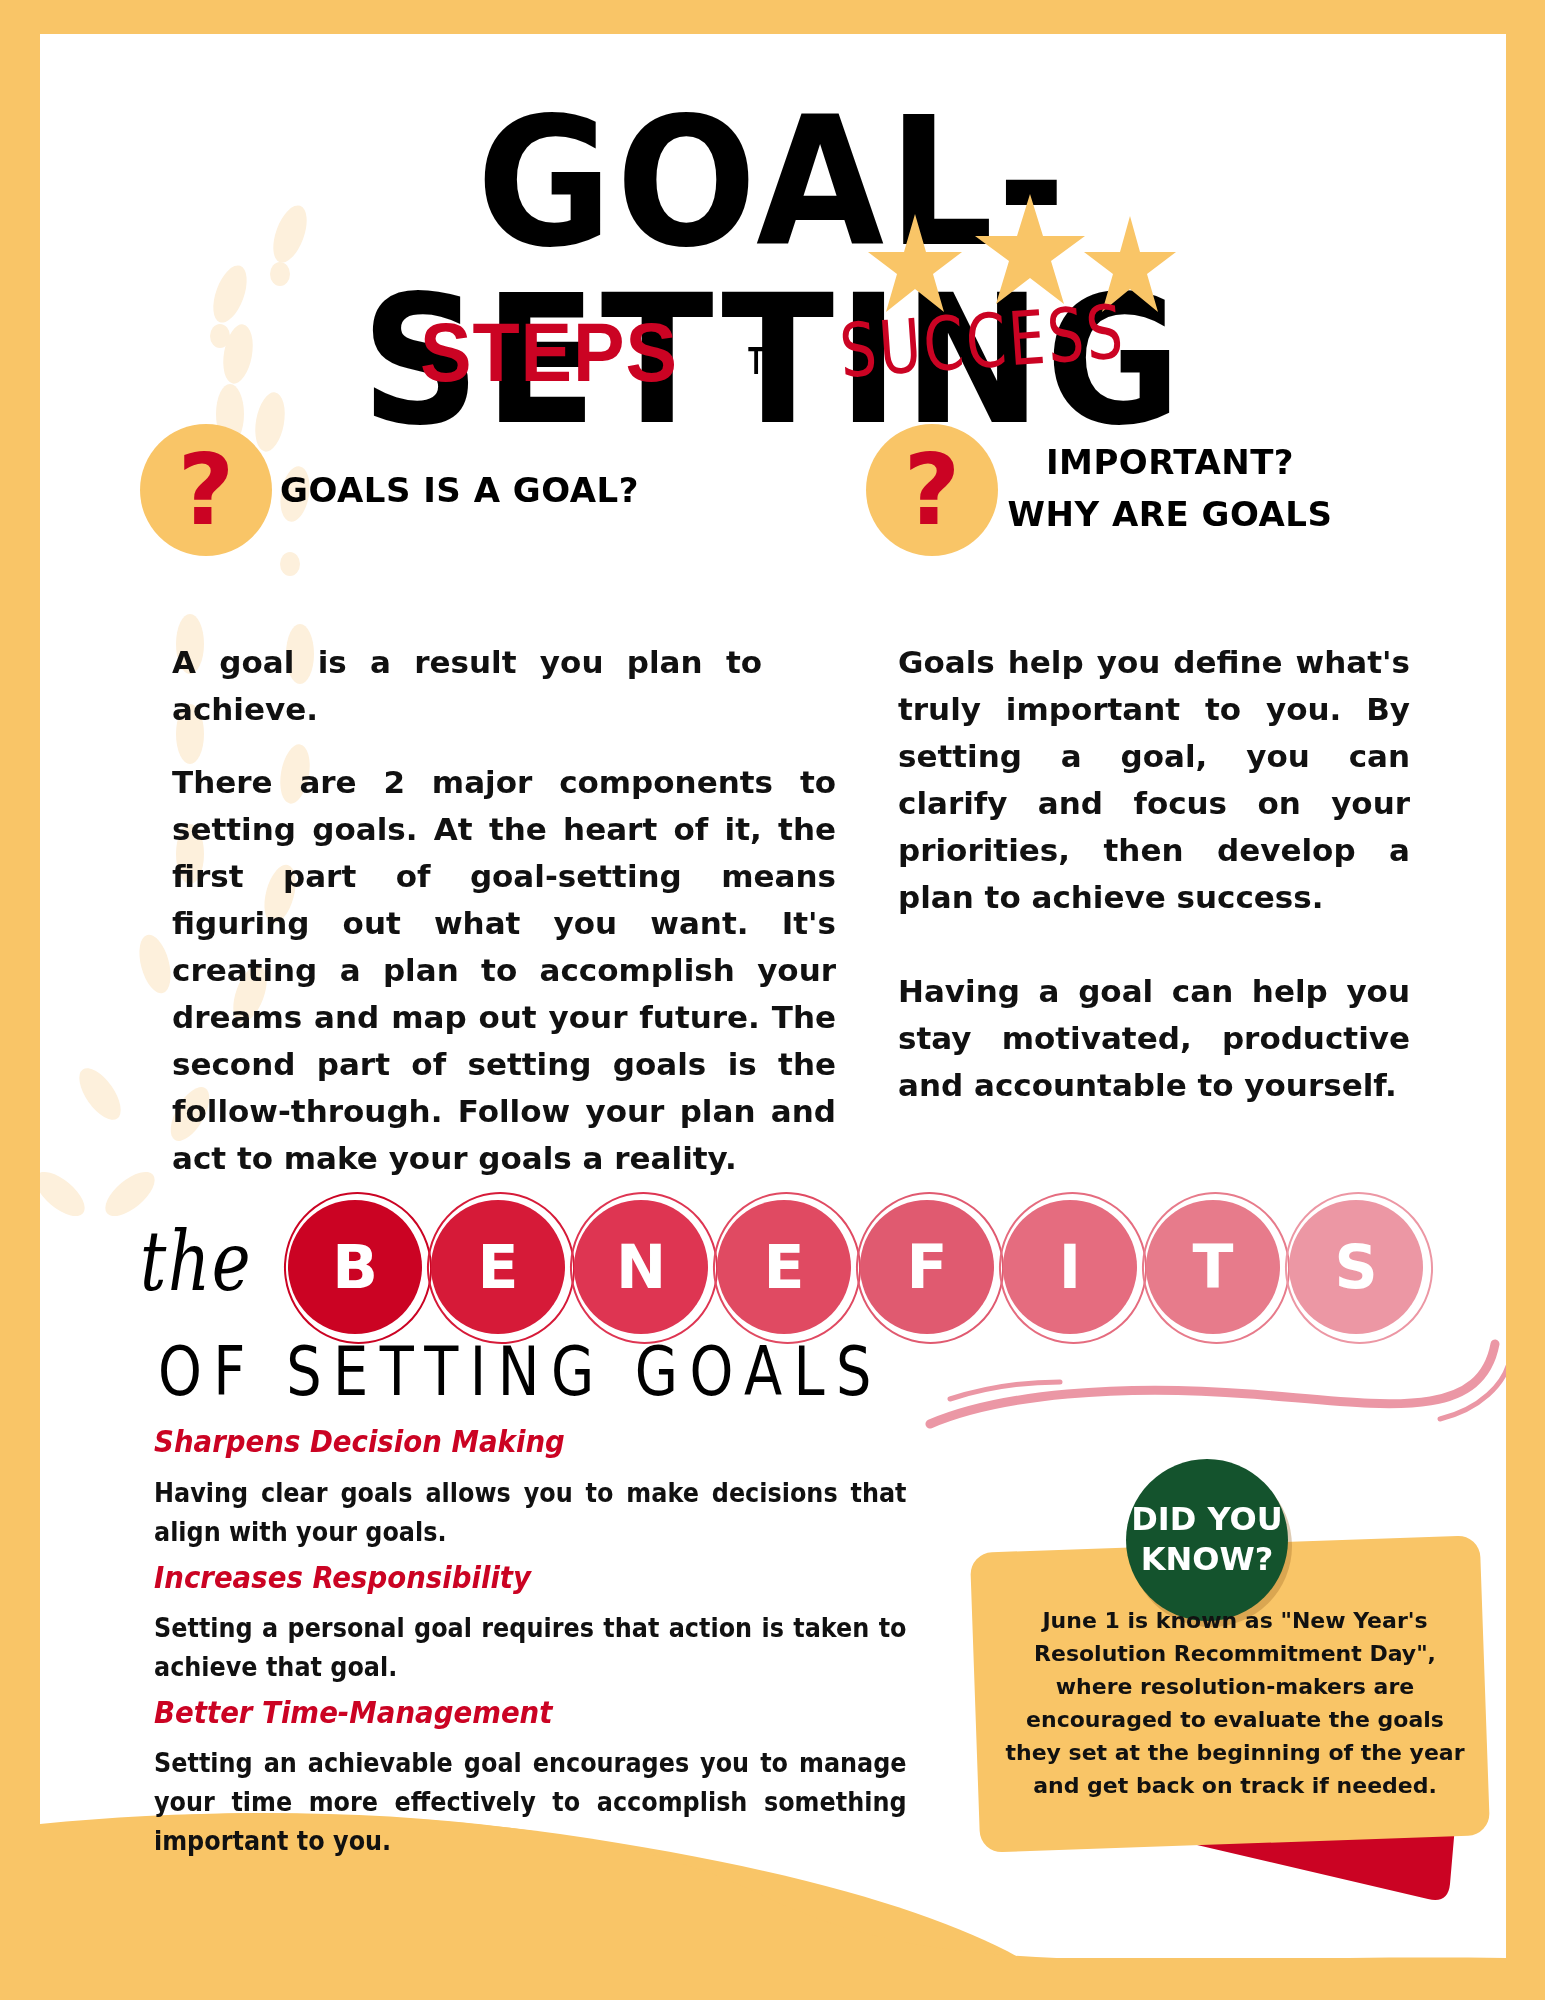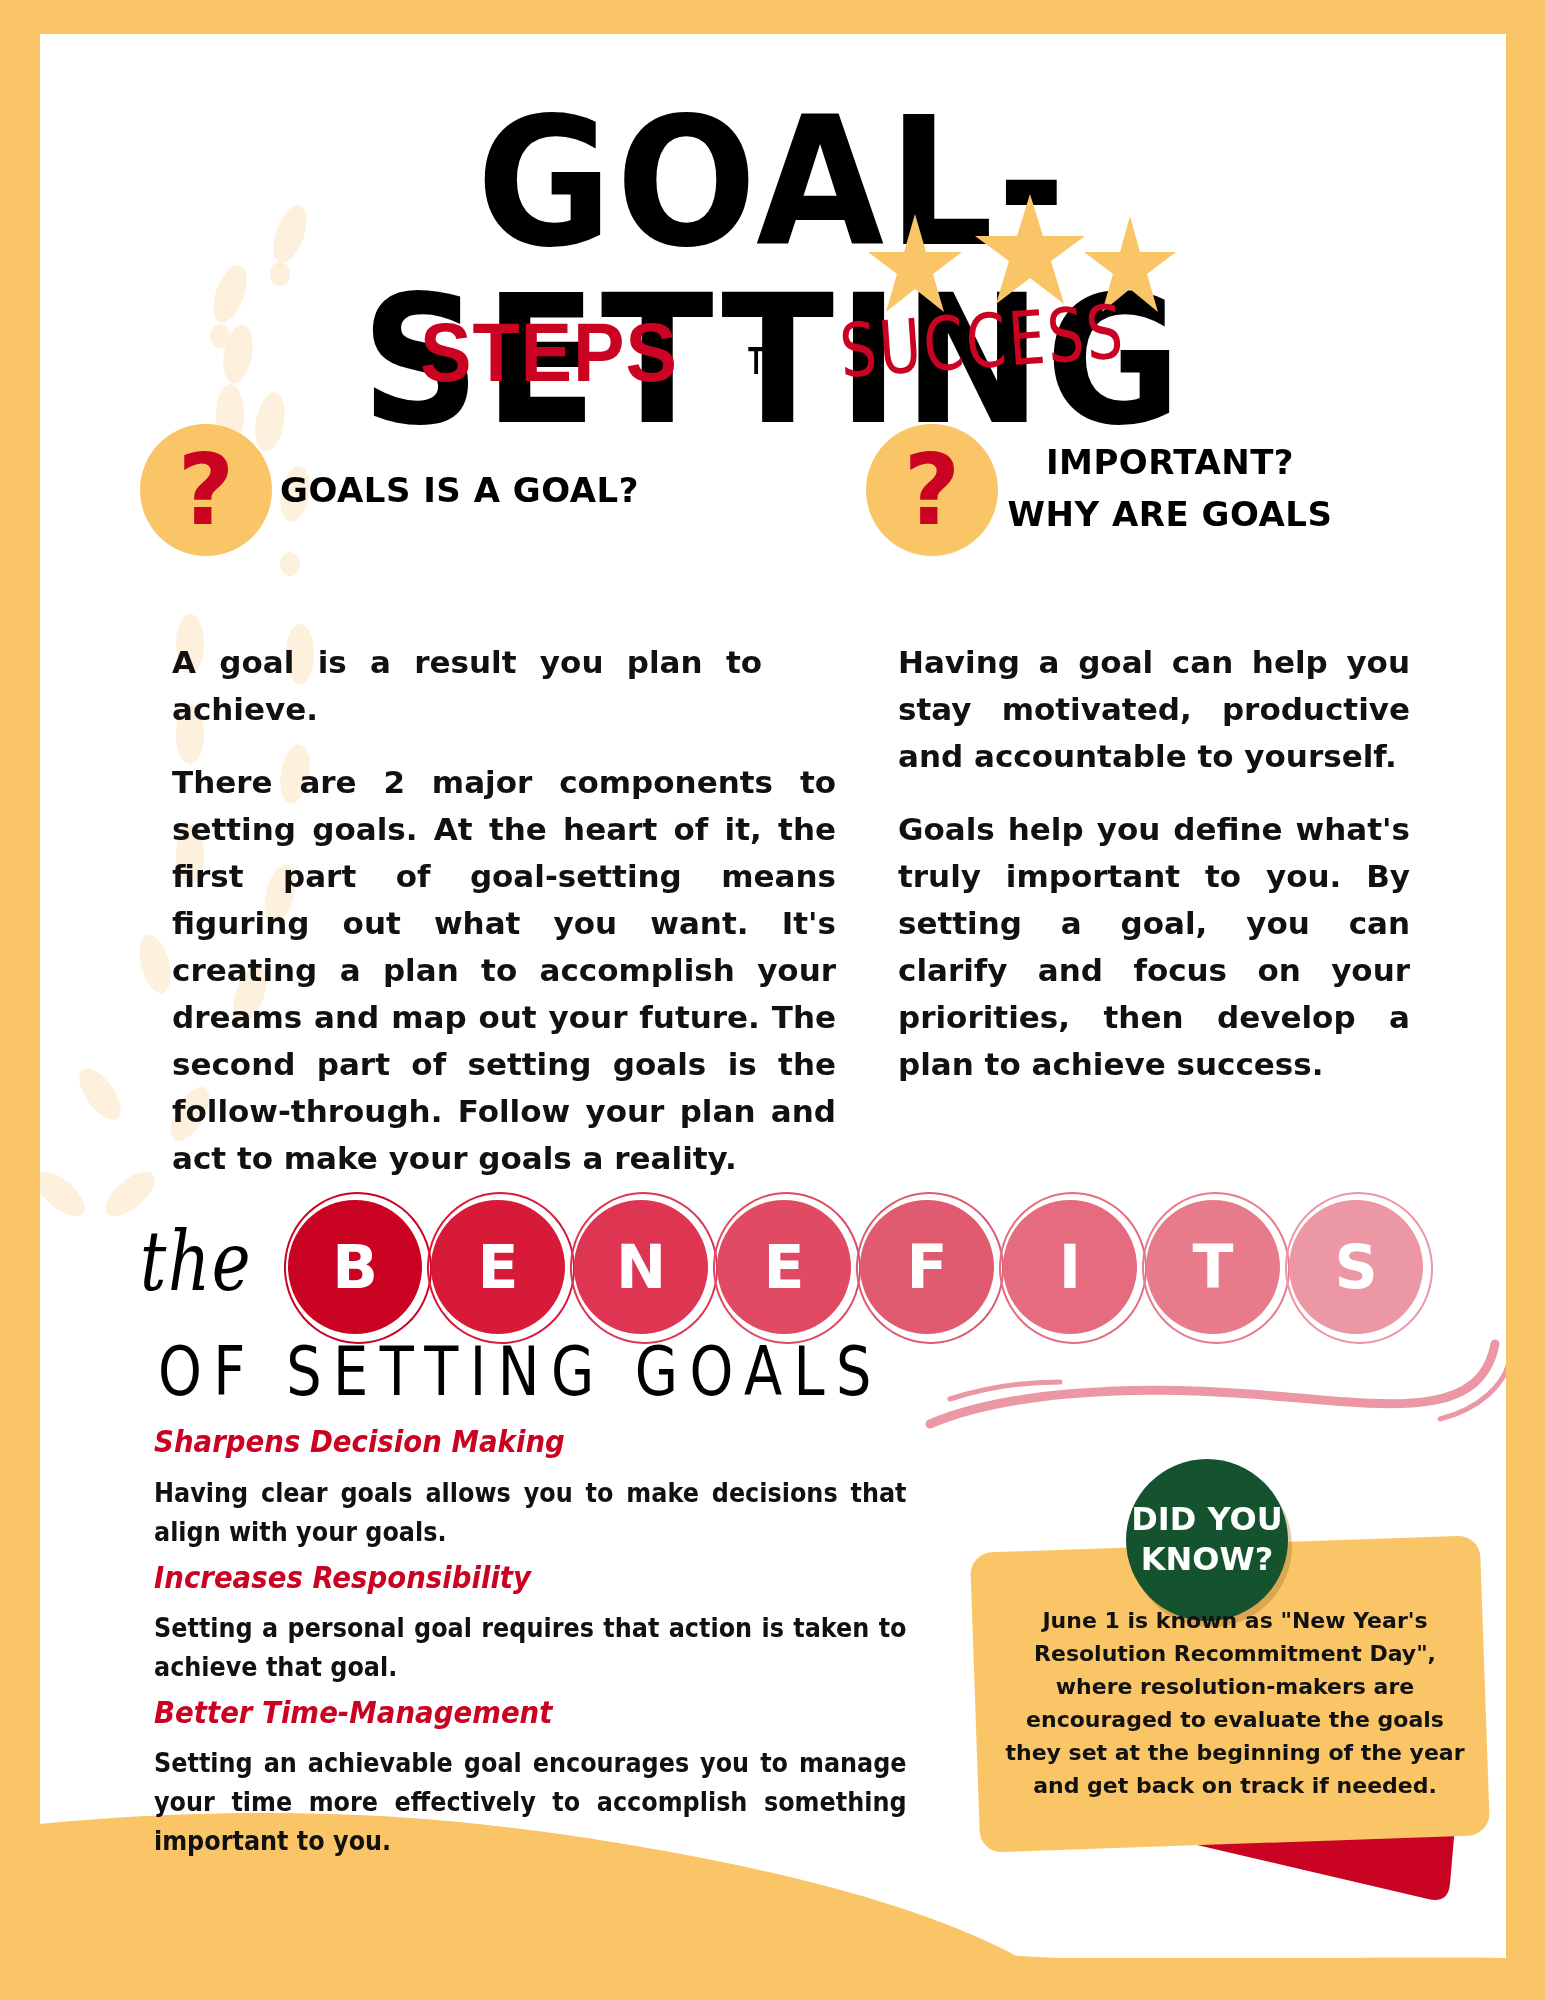--- a/index.html
+++ b/index.html
@@ -165,22 +165,22 @@
     <p style="width:590px;">A goal is a result you plan to achieve.</p>
     <p>There are 2 major components to setting goals. At the heart of it, the first part of goal-setting means figuring out what you want. It's creating a plan to accomplish your dreams and map out your future. The second part of setting goals is the follow-through. Follow your plan and act to make your goals a reality.</p>
   </div>
 
   <div class="q-badge" style="left:826px; top:390px;">?</div>
   <div class="q-heading" style="left:960px; top:402px; width:340px; text-align:center;">
     <div>IMPORTANT?</div>
     <div>WHY ARE GOALS</div>
   </div>
   <div class="body-text" style="left:846px; top:605px; width:524px;">
+    <p style="margin-bottom:47px;">Goals help you define what's truly important to you. By setting a goal, you can clarify and focus on your priorities, then develop a plan to achieve success.</p>
     <p>Having a goal can help you stay motivated, productive and accountable to yourself.</p>
-    <p style="margin-bottom:47px;">Goals help you define what's truly important to you. By setting a goal, you can clarify and focus on your priorities, then develop a plan to achieve success.</p>
   </div>
 
   <div class="the-script">the</div>
   <div class="benefits-row">
     <div class="bubble-ring" style="left:-4px; border-color:#cb0323;"></div>
     <div class="bubble" style="left:0px; background:#cb0323;">B</div>
     <div class="bubble-ring" style="left:139px; border-color:#d61a38;"></div>
     <div class="bubble" style="left:143px; background:#d61a38;">E</div>
     <div class="bubble-ring" style="left:282px; border-color:#de3552;"></div>
     <div class="bubble" style="left:286px; background:#de3552;">N</div>

